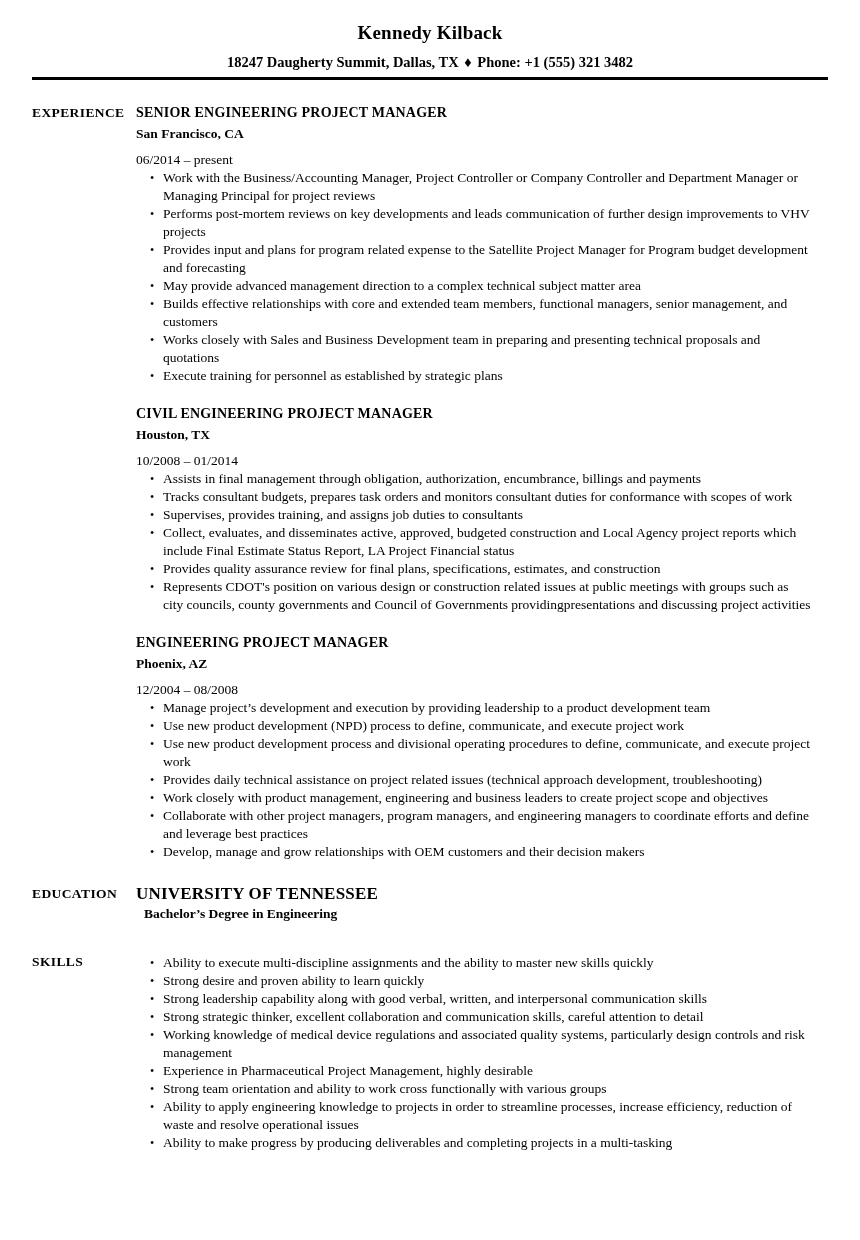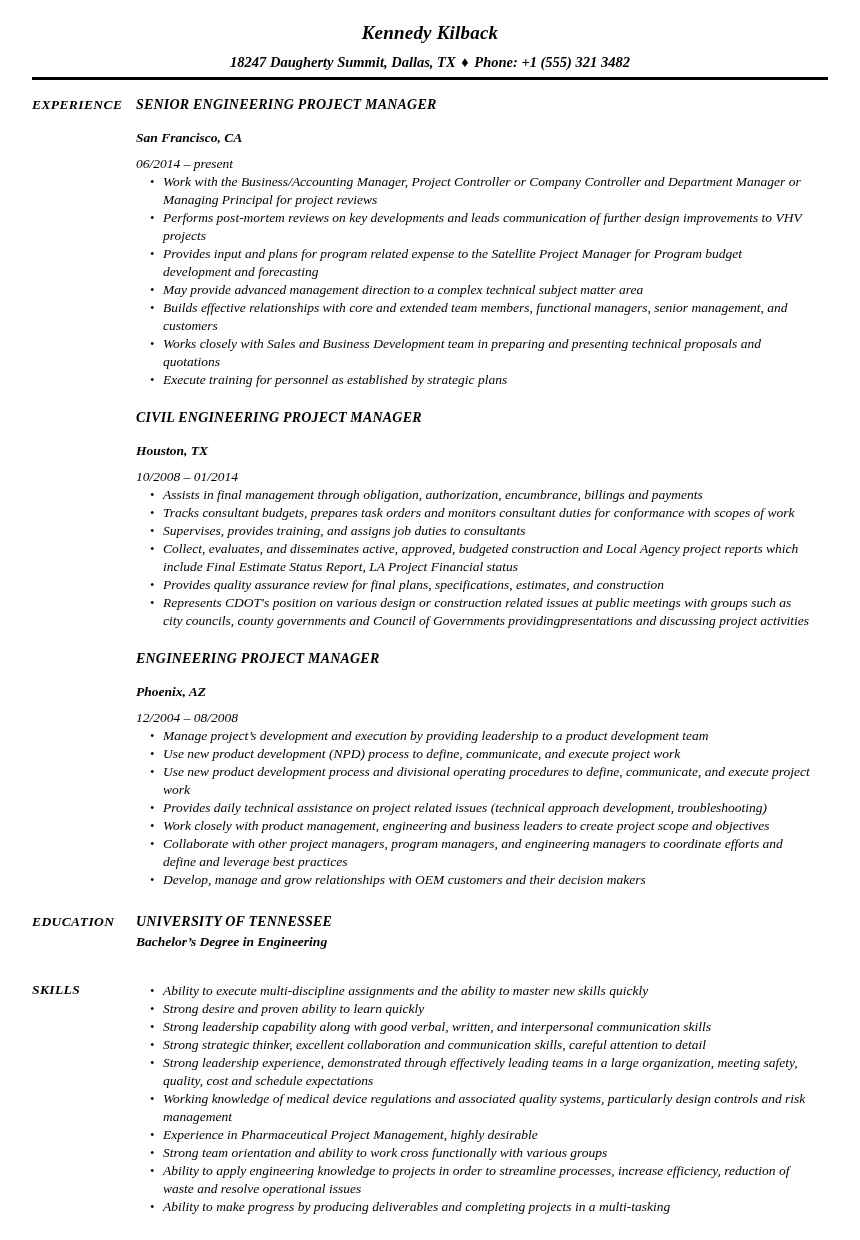--- a/index.html
+++ b/index.html
@@ -14,21 +14,20 @@
     font-family: "Liberation Serif", "DejaVu Serif", serif;
     color: #000000;
     -webkit-font-smoothing: antialiased;
   }
   .page {
     position: relative;
     width: 860px;
     height: 1240px;
     overflow: hidden;
     background: #ffffff;
-    font-style: italic;
   }
 
   
   .header {
     padding-top: 22px;
   }
   .cand-name {
     text-align: center;
     font-size: 19px;
     font-weight: bold;
@@ -49,21 +48,21 @@
   .rule {
     margin: 6px 32px 0 32px;
     border-top: 3px solid #000000;
     height: 0;
     font-size: 0;
     line-height: 0;
   }
 
   
   .body-area {
-    padding-top: 16px;
+    padding-top: 24px;
   }
   .section {
     display: flex;
     align-items: flex-start;
   }
   .section-label {
     width: 136px;
     flex: 0 0 136px;
     padding-left: 32px;
     box-sizing: border-box;
@@ -88,21 +87,21 @@
   .job-title {
     font-size: 14px;
     font-weight: bold;
     line-height: 18px;
     letter-spacing: 0.2px;
   }
   .job-location {
     font-size: 13.5px;
     font-weight: bold;
     line-height: 17px;
-    margin-top: 15px;
+    margin-top: 3px;
   }
   .job-dates {
     font-size: 13.5px;
     line-height: 16px;
     margin-top: 10px;
   }
 
   
   ul.bullets {
     list-style: none;
@@ -120,30 +119,31 @@
     content: "\2022";
     position: absolute;
     left: 14px;
     top: -0.5px;
     font-size: 12px;
     line-height: 18px;
   }
 
   
   .edu-school {
-    font-size: 14px;
+    font-size: 17px;
     font-weight: bold;
     line-height: 18px;
     letter-spacing: 0.2px;
   }
   .edu-degree {
     font-size: 13.5px;
     font-weight: bold;
     line-height: 18px;
     margin-top: 2px;
+    margin-left: 8px;
   }
 
   .section-education { margin-top: 24px; }
   .section-skills { margin-top: 30px; }
 
   .clipped-tail {
     overflow: hidden;
   }
 </style>
 </head>
@@ -221,21 +221,20 @@
     </div>
 
     <div class="section section-skills">
       <div class="section-label">SKILLS</div>
       <div class="section-body clipped-tail">
         <ul class="bullets">
           <li>Ability to execute multi-discipline assignments and the ability to master new skills quickly</li>
           <li>Strong desire and proven ability to learn quickly</li>
           <li>Strong leadership capability along with good verbal, written, and interpersonal communication skills</li>
           <li>Strong strategic thinker, excellent collaboration and communication skills, careful attention to detail</li>
-          <li>Strong leadership experience, demonstrated through effectively leading teams in a large organization, meeting safety, quality, cost and schedule expectations</li>
           <li>Working knowledge of medical device regulations and associated quality systems, particularly design controls and risk management</li>
           <li>Experience in Pharmaceutical Project Management, highly desirable</li>
           <li>Strong team orientation and ability to work cross functionally with various groups</li>
           <li>Ability to apply engineering knowledge to projects in order to streamline processes, increase efficiency, reduction of waste and resolve operational issues</li>
           <li>Ability to make progress by producing deliverables and completing projects in a multi-tasking</li>
         </ul>
       </div>
     </div>
 
   </div>

